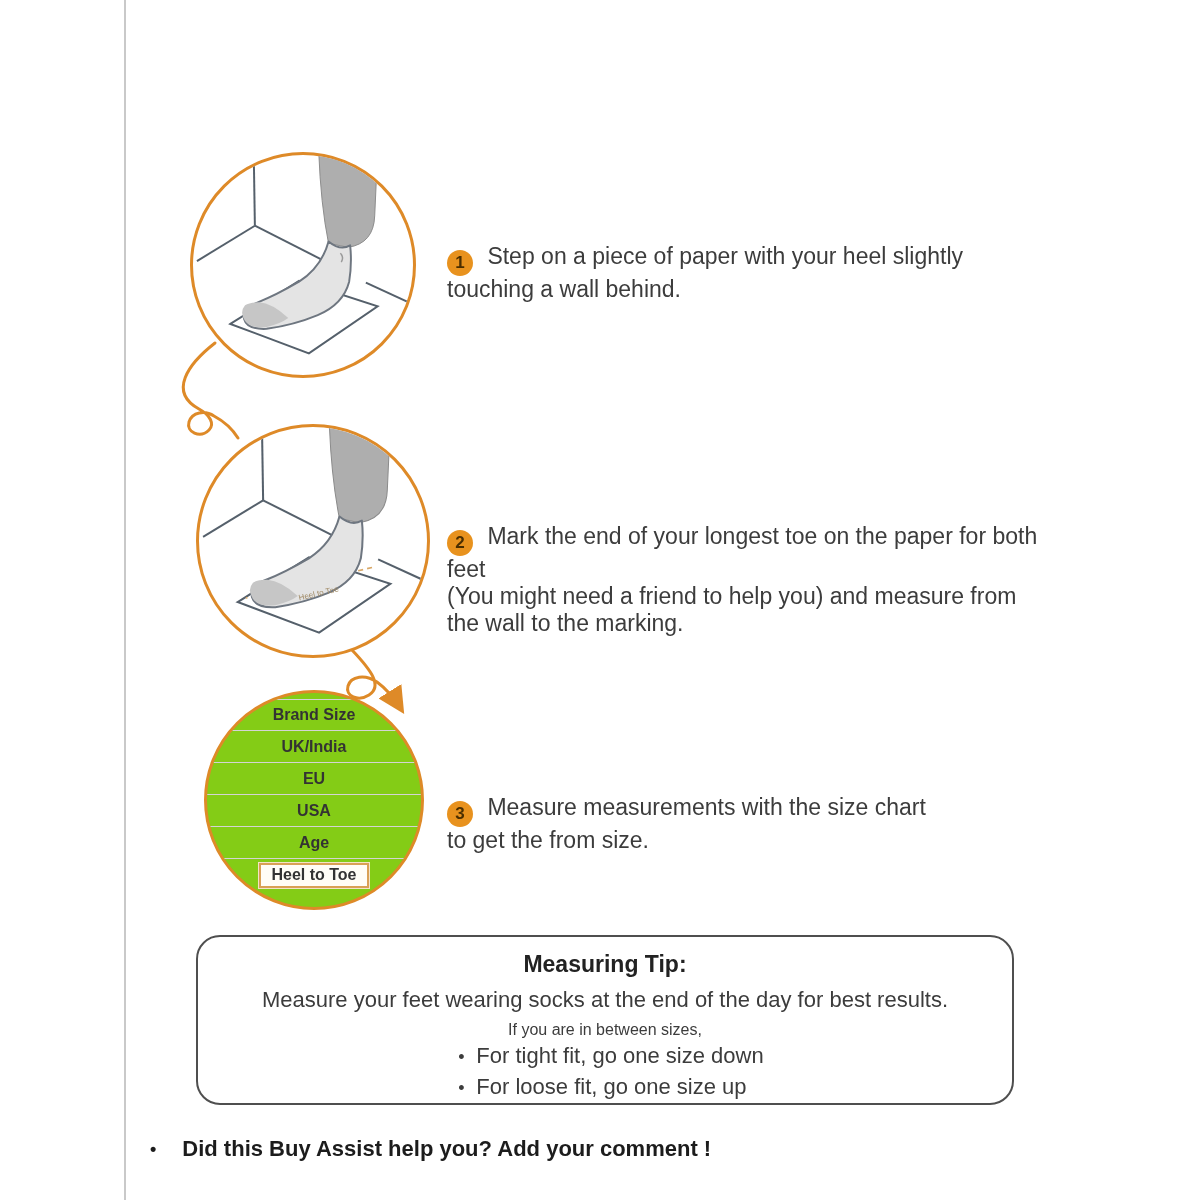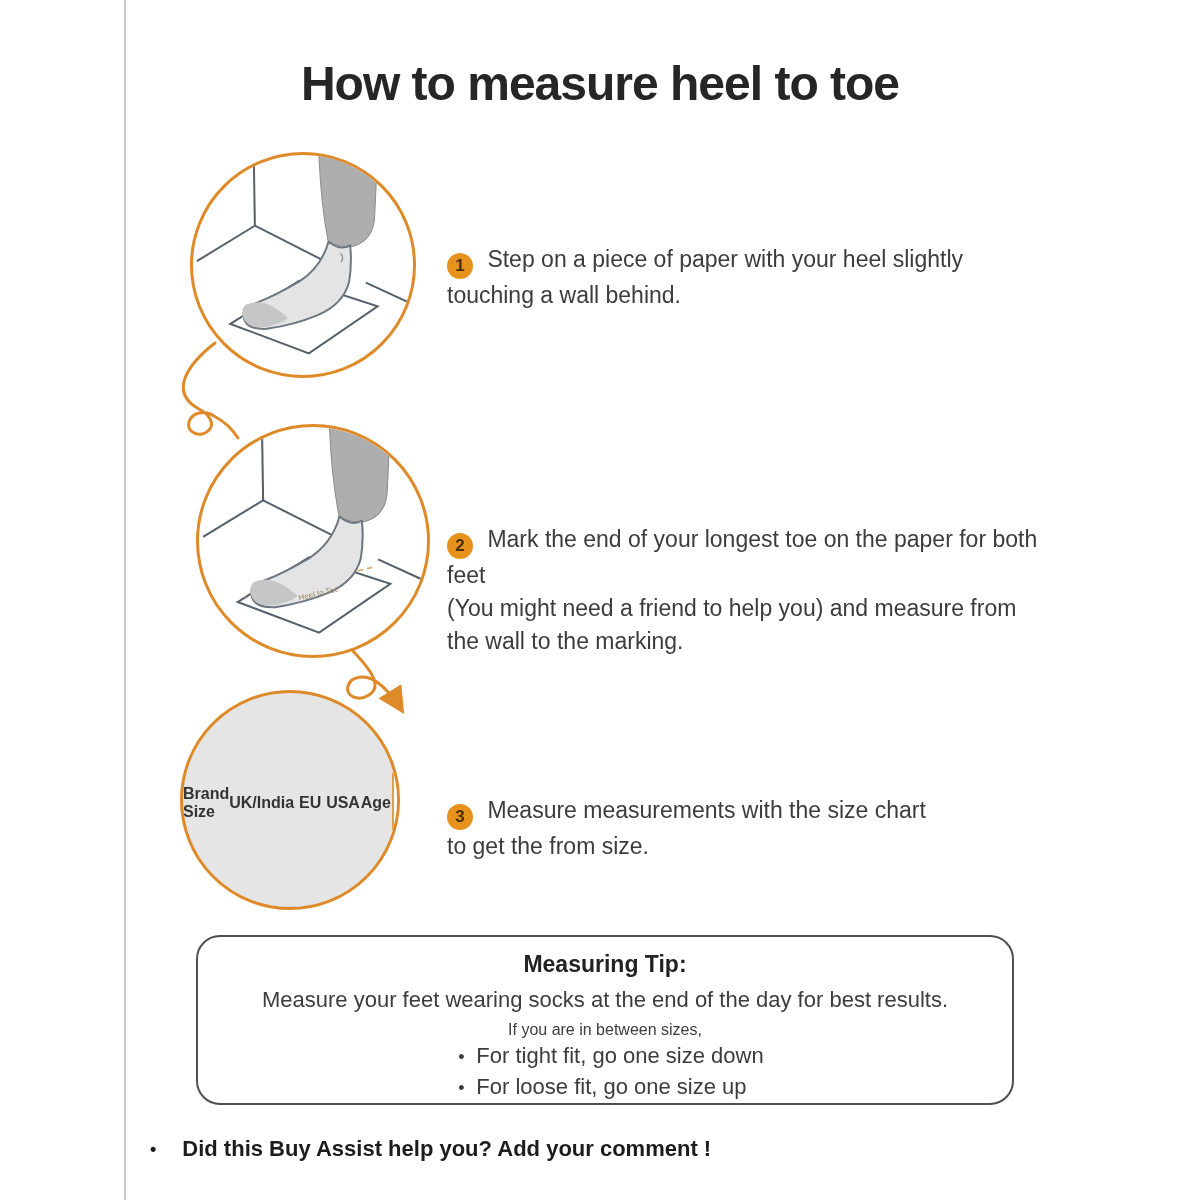--- a/index.html
+++ b/index.html
@@ -18,39 +18,39 @@
   .illu{
     position:absolute;border:3px solid #DE8A28;border-radius:50%;
     overflow:hidden;background:#fff;box-sizing:border-box;
   }
   .illu svg{display:block;width:100%;height:100%;}
   .illu-1{left:190px;top:152px;width:226px;height:226px;}
   .illu-2{left:196px;top:424px;width:234px;height:234px;}
 
   
   .chart-circle{
-    position:absolute;left:180px;top:690px;width:220px;height:220px;
-    border:3px solid #DE8A28;border-radius:50%;overflow:hidden;background:#e5e5e5;
-    box-sizing:border-box;display:flex;justify-content:flex-start;
+    position:absolute;left:204px;top:690px;width:220px;height:220px;
+    border:3px solid #DE8A28;border-radius:50%;overflow:hidden;background:#84cc16;
+    box-sizing:border-box;display:flex;flex-direction:column;justify-content:flex-start;
     padding-top:6px;
   }
   .chart-row{
     flex:0 0 32px;display:flex;align-items:center;justify-content:center;
     font-size:16px;font-weight:bold;color:#333;border-bottom:1px solid #d4d4d4;
     width:100%;box-sizing:border-box;
   }
   .chart-row:first-child{border-top:1px solid #d4d4d4;}
   .chart-row.last{border-bottom:none;}
   .hl-box{
     display:inline-block;border:2px solid #d9a055;background:#fffdf6;
     padding:1px 10px 2px 10px;box-shadow:0 0 0 1px #f3e3c6;
   }
 
   
-  .step{position:absolute;font-size:23px;line-height:33px;color:#3c3c3c;}
+  .step{position:absolute;font-size:23px;line-height:27px;color:#3c3c3c;}
   .step-1{left:447px;top:220px;width:520px;}
   .step-2{left:447px;top:500px;width:600px;}
   .step-3{left:447px;top:771px;width:520px;}
   .badge{
     display:inline-flex;align-items:center;justify-content:center;
     width:26px;height:26px;border-radius:50%;background:#E8921E;
     color:#4a2e00;font-size:17px;font-weight:bold;vertical-align:-4px;
     margin-right:8px;
   }
 
@@ -77,21 +77,20 @@
   }
   .footer .dot{display:inline-block;margin-right:26px;font-size:18px;vertical-align:1px;}
 </style>
 </head>
 <body>
 
 <div class="canvas">
 
   <div class="page-edge"></div>
 
-  <div class="title">How to measure heel to toe</div>
 
   <svg class="connectors" viewBox="0 0 1200 1200">
     <defs>
       <marker id="arrow" markerWidth="9" markerHeight="9" refX="7" refY="4.5" orient="auto">
         <path d="M0,0 L9,4.5 L0,9 Z" fill="#DE8A28"></path>
       </marker>
     </defs>
     <path d="M 215,343 C 188,364 168,392 199,409 C 210,415 215,424 209,430 C 200,439 186,432 189,422 C 192,412 205,410 214,416 C 227,423 233,430 238,438" fill="none" stroke="#DE8A28" stroke-width="3" stroke-linecap="round"></path>
     <path d="M 352,650 C 371,670 383,686 369,695 C 358,702 345,696 348,686 C 351,676 365,674 377,682 C 388,690 396,701 401,709" fill="none" stroke="#DE8A28" stroke-width="3" stroke-linecap="round" marker-end="url(#arrow)"></path>
   </svg>

